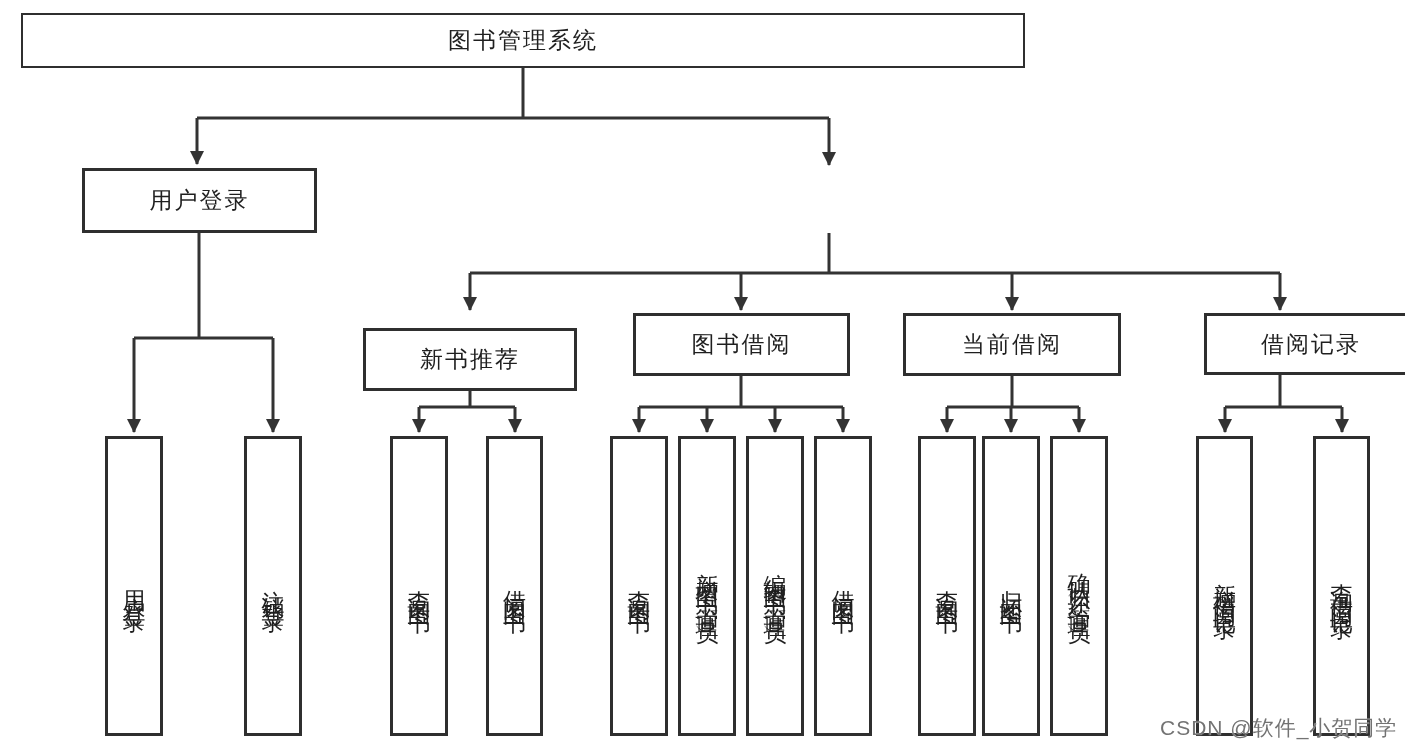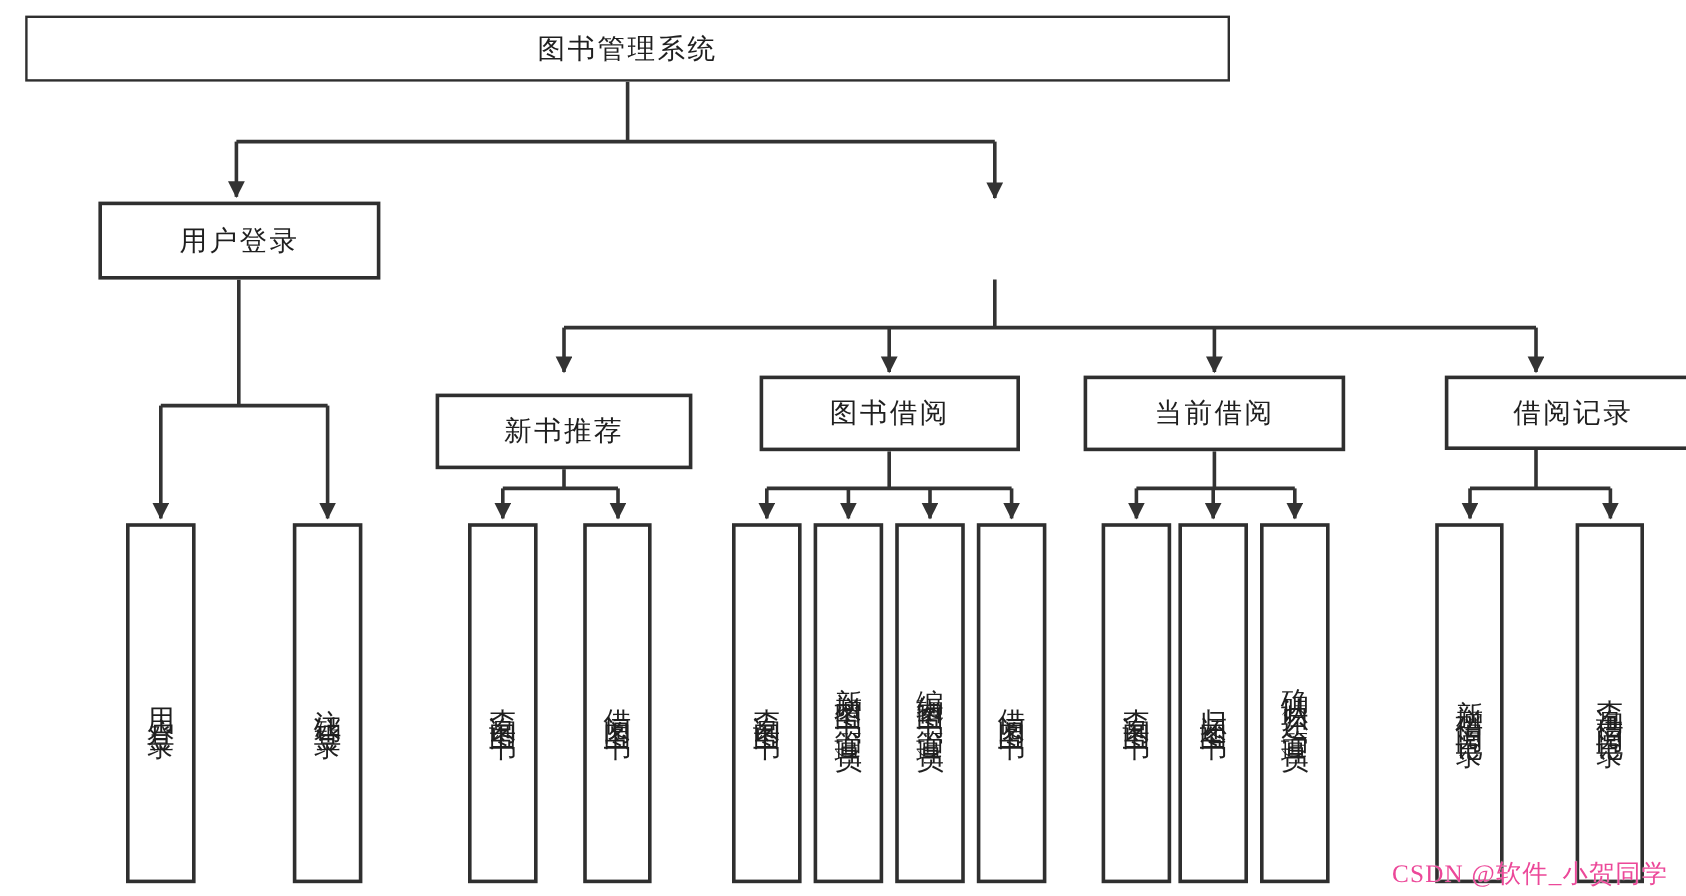--- a/index.html
+++ b/index.html
@@ -1,21 +1,21 @@
 <!DOCTYPE html>
 <html><head>
 <meta charset="utf-8">
 <style>
   html, body { margin: 0; padding: 0; background: #ffffff; }
   #stage {
     position: relative;
     width: 1405px;
     height: 747px;
     background: #ffffff;
-    font-family: Liberation Serif, serif;
+    font-family: Liberation Sans, sans-serif;
     overflow: hidden;
   }
   #connector-layer {
     position: absolute;
     left: 0; top: 0;
     width: 1405px; height: 747px;
   }
   .box {
     position: absolute;
     box-sizing: border-box;
@@ -38,21 +38,21 @@
     font-size: 23px;
     letter-spacing: 7px;
     line-height: 1;
   }
   #watermark {
     position: absolute;
     left: 1160px;
     top: 714px;
     font-size: 21px;
     letter-spacing: 1px;
-    color: #ec4899;
+    color: #737373;
     text-shadow: 0 0 1px #ffffff;
     white-space: nowrap;
   }
 </style>
 </head>
 <body>
 
 <div id="stage">
 
   <svg id="connector-layer" viewBox="0 0 1405 747" xmlns="http://www.w3.org/2000/svg" aria-hidden="true">

